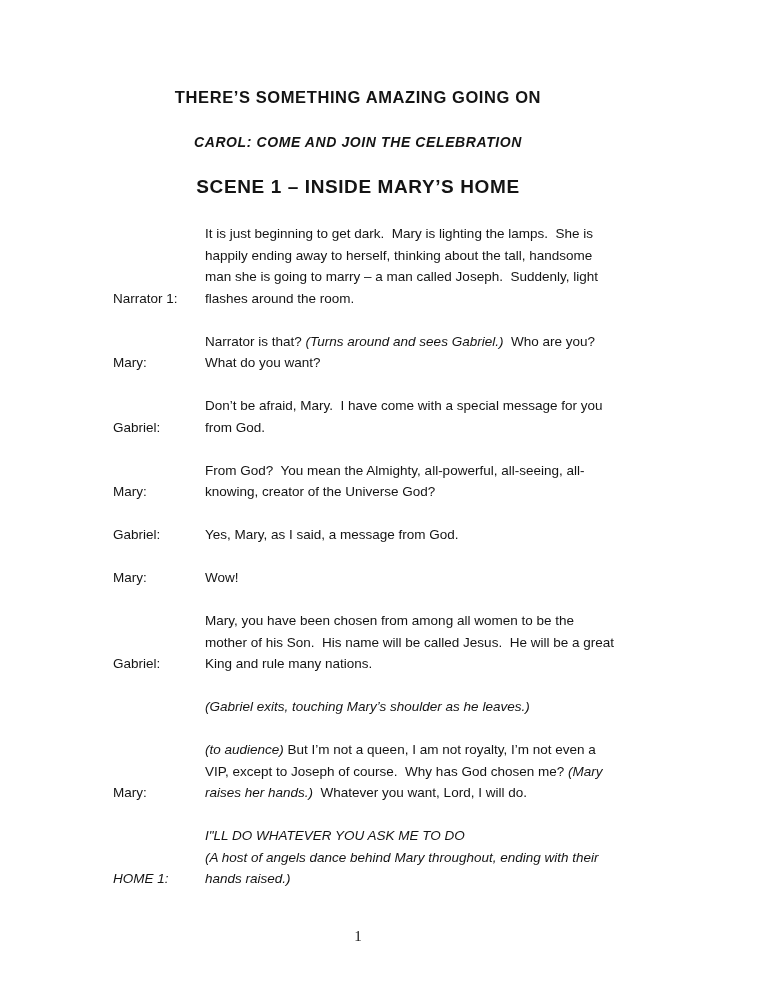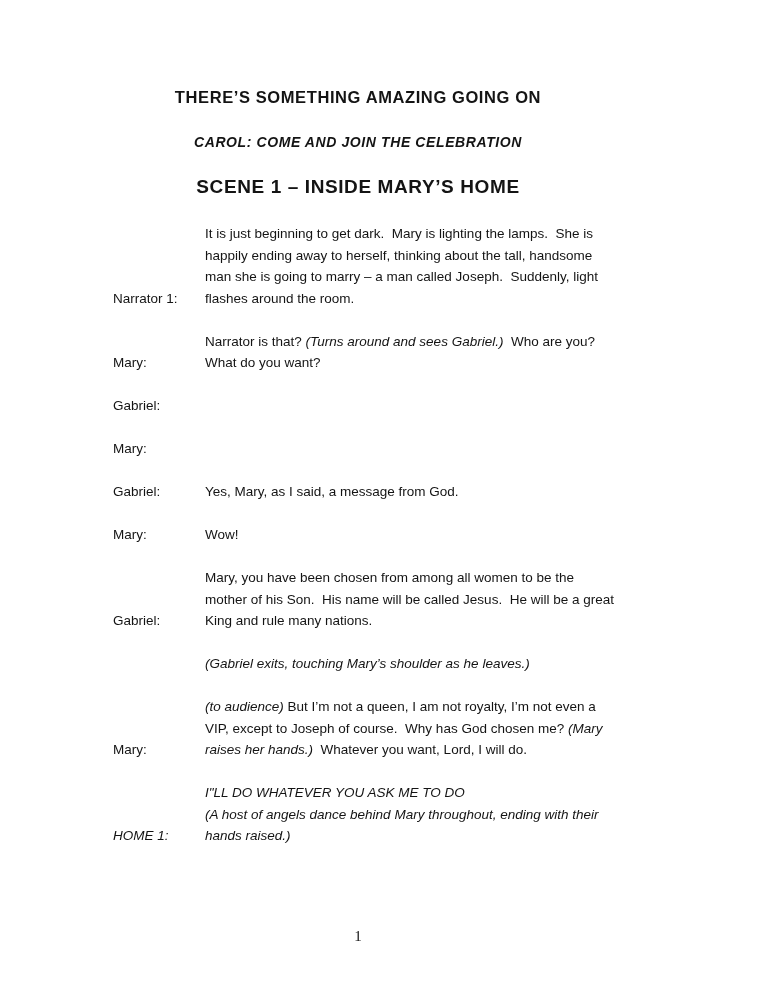--- a/index.html
+++ b/index.html
@@ -89,24 +89,26 @@
     <div class="text"><span>It is just beginning to get dark.  Mary is lighting the lamps.  She is happily ending away to herself, thinking about the tall, handsome man she is going to marry – a man called Joseph.  Suddenly, light flashes around the room.</span></div>
   </div>
 
   <div class="block">
     <div class="label">Mary:</div>
     <div class="text"><span>Narrator is that? </span><span class="it">(Turns around and sees Gabriel.)</span><span>  Who are you? What do you want?</span></div>
   </div>
 
   <div class="block">
     <div class="label">Gabriel:</div>
+    <div class="text"><span>Don’t be afraid, Mary.  I have come with a special message for you from God.</span></div>
   </div>
 
   <div class="block">
     <div class="label">Mary:</div>
+    <div class="text"><span>From God?  You mean the Almighty, all-powerful, all-seeing, all-knowing, creator of the Universe God?</span></div>
   </div>
 
   <div class="block">
     <div class="label">Gabriel:</div>
     <div class="text"><span>Yes, Mary, as I said, a message from God.</span></div>
   </div>
 
   <div class="block">
     <div class="label">Mary:</div>
     <div class="text"><span>Wow!</span></div>

